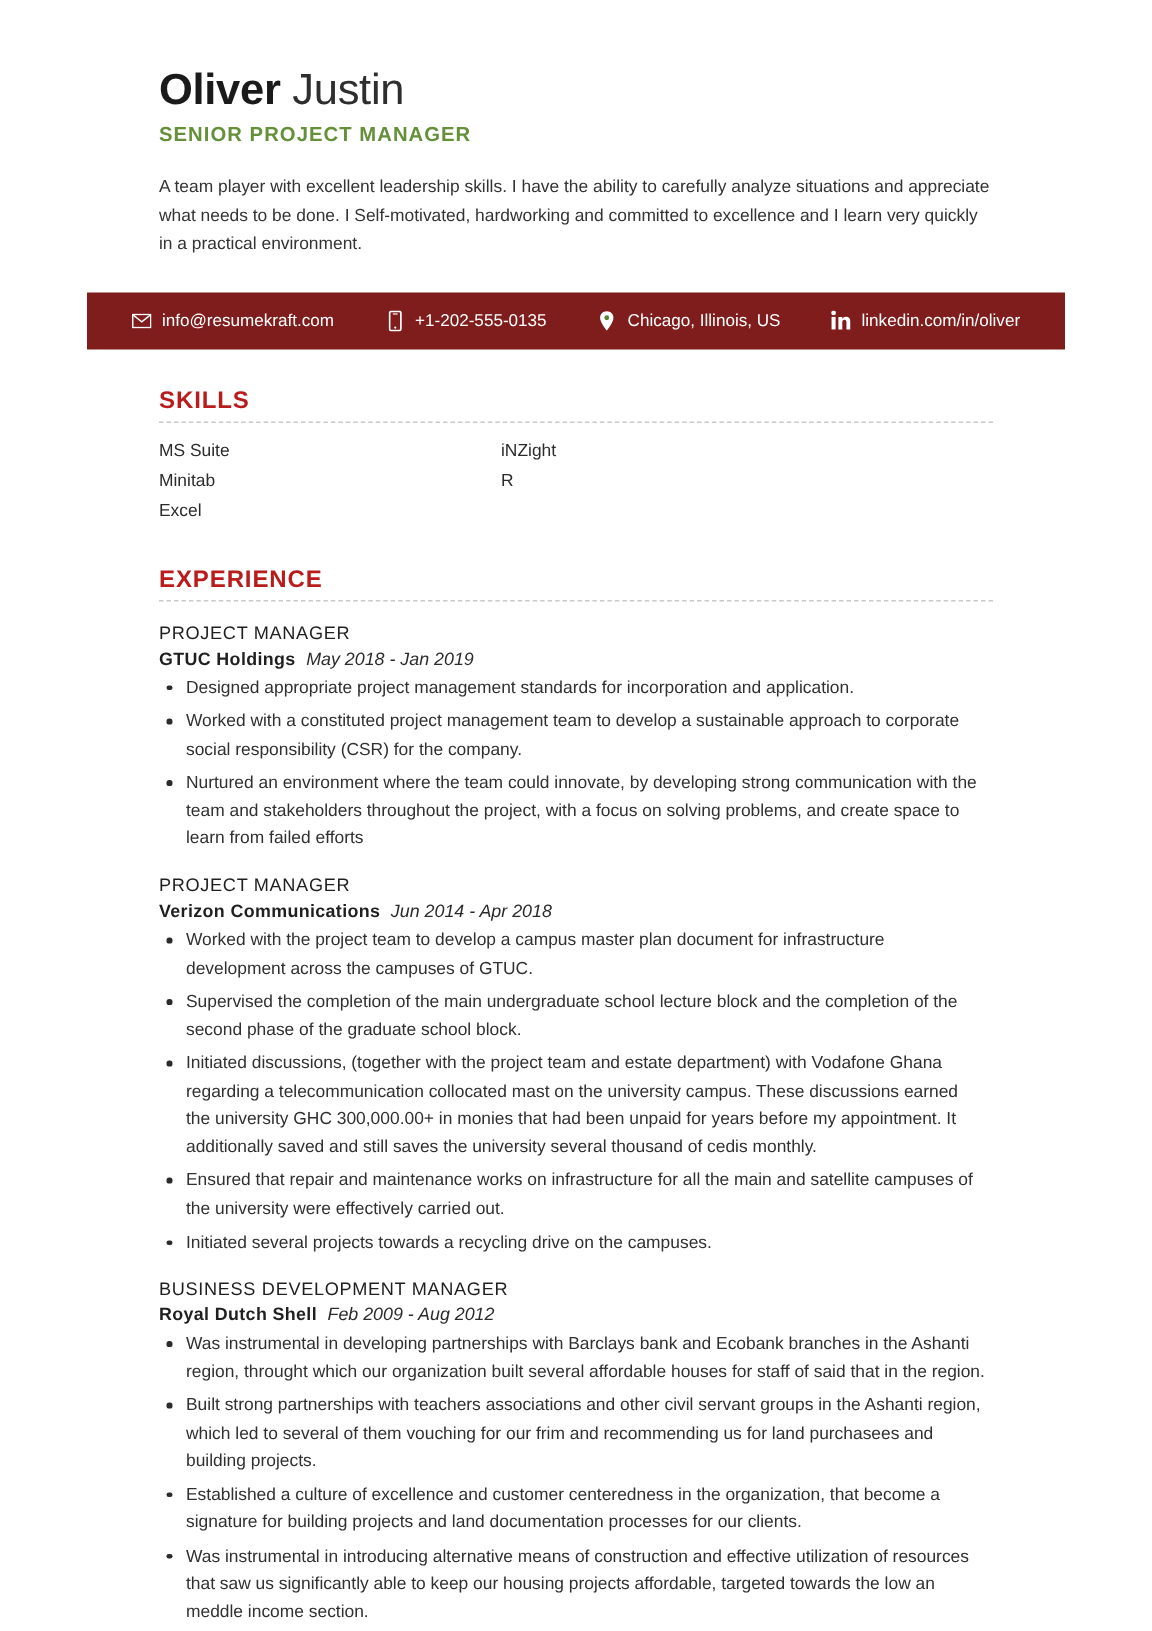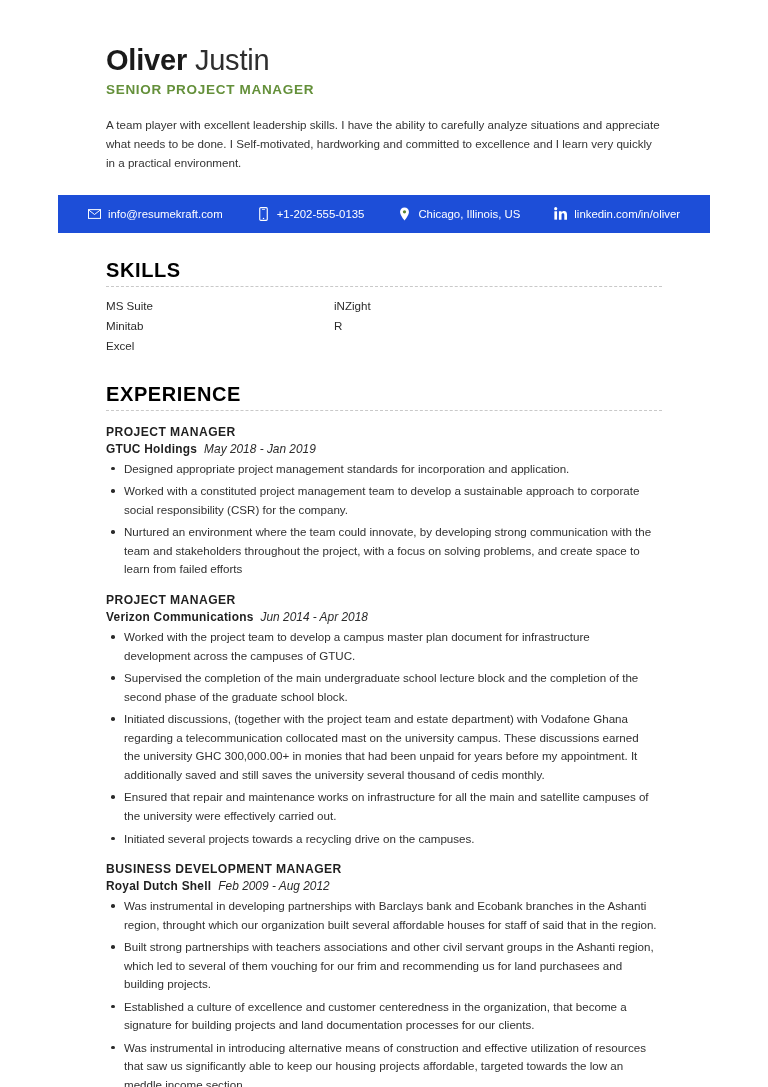--- a/index.html
+++ b/index.html
@@ -52,21 +52,21 @@
     margin: 19px 0 0 0;
     font-size: 11.6px;
     line-height: 1.62;
     color: #333333;
     max-width: 672px;
   }
 
   
   .contact-bar {
     margin-top: 22px;
-    background: #1d4ed8;
+    background: #7f1d1d;
     height: 38px;
     display: flex;
     align-items: center;
     justify-content: center;
     gap: 0;
     color: #ffffff;
     text-align: right;
   }
   .contact-item {
     display: flex;
@@ -88,24 +88,24 @@
   .contact-item .ico svg { display: block; }
 
   
   .content {
     padding: 0 48px;
   }
   .section {
     margin-top: 26px;
   }
   .section-title {
-    font-size: 20px;
+    font-size: 16px;
     font-weight: 700;
     letter-spacing: 0.6px;
-    color: #000000;
+    color: #b91c1c;
     text-transform: uppercase;
     margin: 0 0 4px 0;
   }
   .divider {
     border: 0;
     border-top: 1px dashed #c9c9c9;
     margin: 0 0 9px 0;
     height: 0;
   }
 
@@ -125,21 +125,21 @@
 
   
   .job {
     margin-top: 14px;
   }
   .job:first-of-type {
     margin-top: 8px;
   }
   .job-role {
     font-size: 12.1px;
-    font-weight: 700;
+    font-weight: 400;
     letter-spacing: 0.45px;
     color: #1f1f1f;
     text-transform: uppercase;
     margin: 0;
   }
   .job-meta {
     margin: 3px 0 0 0;
     font-size: 11.9px;
     color: #1f1f1f;
   }

